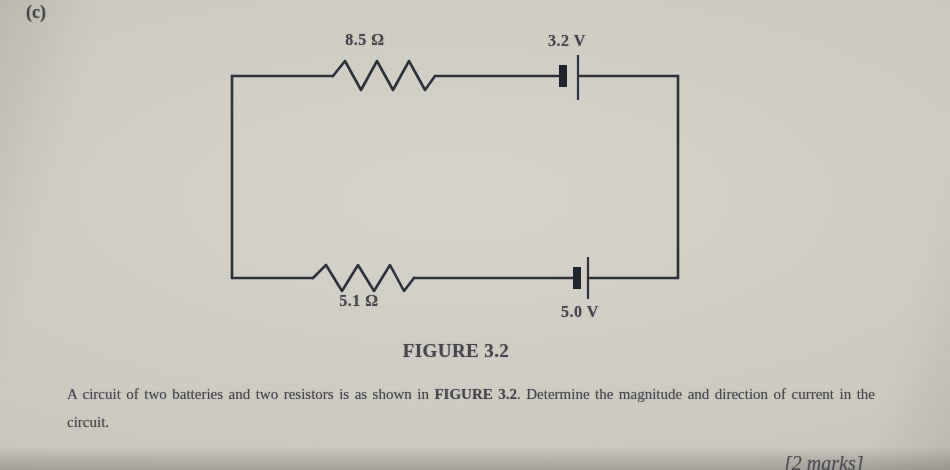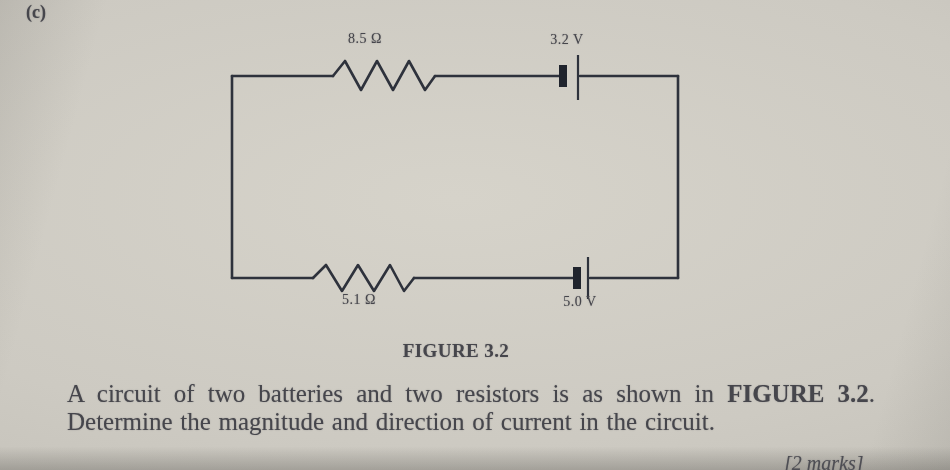--- a/index.html
+++ b/index.html
@@ -11,25 +11,25 @@
     background:
       linear-gradient(to top, rgba(70,68,64,0.30) 0%, rgba(70,68,64,0.0) 5%),
       linear-gradient(105deg, rgba(110,108,102,0.18) 0%, rgba(110,108,102,0.0) 10%),
       linear-gradient(285deg, rgba(110,108,102,0.14) 0%, rgba(110,108,102,0.0) 8%),
       radial-gradient(ellipse 120% 95% at 48% 42%, #d6d3ca 0%, #cdcac2 55%, #c4c1b9 85%, #b8b5ad 100%);
     color:#46464c;
   }
   .txt{ text-shadow:0 0 1.3px rgba(70,70,78,0.45); }
   .abs{ position:absolute; }
   .section-label{ left:26px; top:2px; font-size:18px; font-weight:700; }
-  .comp-label{ font-size:14px; font-weight:400; letter-spacing:0.5px; transform:translateX(-50%); white-space:nowrap; }
+  .comp-label{ font-size:16px; font-weight:700; letter-spacing:0.5px; transform:translateX(-50%); white-space:nowrap; }
   .caption{ left:456px; top:340px; font-size:19px; font-weight:700; letter-spacing:0.4px; transform:translateX(-50%); white-space:nowrap; }
   .question{
     left:67px; top:380px; width:808px;
-    font-size:25px; line-height:28px;
+    font-size:15px; line-height:28px;
     text-align:justify; word-spacing:1.5px;
   }
   .question b{ font-weight:700; }
   .marks{ left:784px; top:452px; font-size:20px; font-style:italic; color:#4e4e54; white-space:nowrap; }
   svg{ position:absolute; left:0; top:0; }
 </style>
 </head>
 <body>
 
 <div class="page">
@@ -58,21 +58,21 @@
   </svg>
 
   <div class="abs section-label txt">(c)</div>
 
   <div class="abs comp-label txt" style="left:365px; top:31px;">8.5 Ω</div>
 
   <div class="abs comp-label txt" style="left:567px; top:32px;">3.2 V</div>
 
   <div class="abs comp-label txt" style="left:359px; top:292px;">5.1 Ω</div>
 
-  <div class="abs comp-label txt" style="left:580px; top:294px;">5.0 V</div>
+  <div class="abs comp-label txt" style="left:580px; top:303px;">5.0 V</div>
 
   <div class="abs caption txt">FIGURE 3.2</div>
 
   <div class="abs question txt"><span>A circuit of two batteries and two resistors is as shown in </span><b>FIGURE 3.2</b><span>. Determine the magnitude and direction of current in the circuit.</span></div>
 
   <div class="abs marks txt">[2 marks]</div>
 
 </div>
 
 </body></html>

